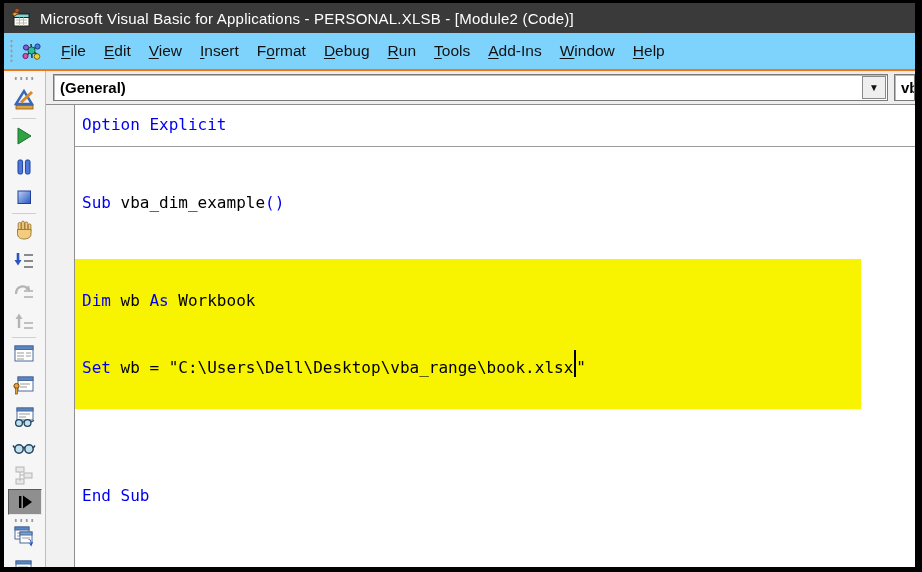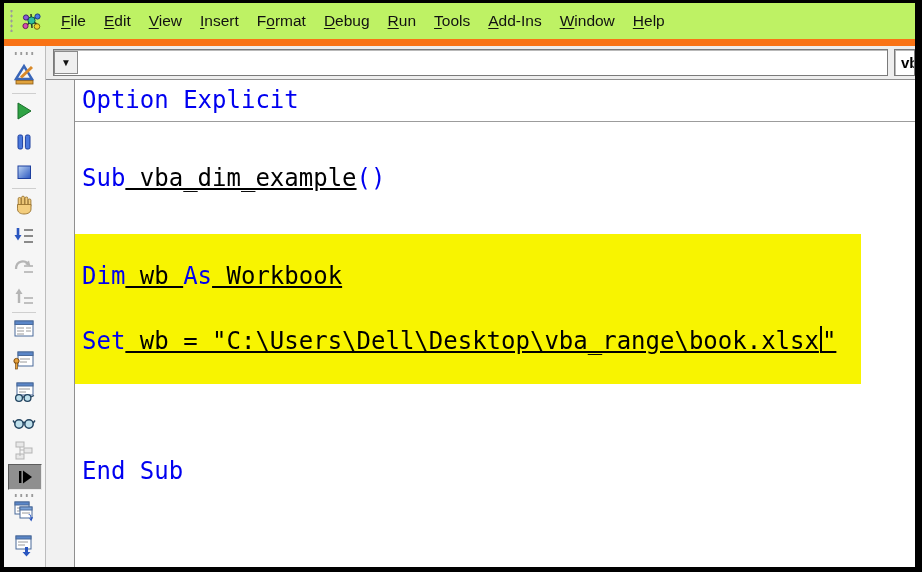--- a/index.html
+++ b/index.html
@@ -8,21 +8,21 @@
   #inner{position:absolute;left:4px;top:3px;right:7px;bottom:5px;background:#f6f6f6;
          display:flex;flex-direction:column;overflow:hidden;}
 
   
   .titlebar{height:30px;background:#3a3a3a;display:flex;align-items:center;gap:8px;
             padding-left:6px;flex:0 0 auto;}
   .titlebar .ttl{color:#fff;font-size:15px;letter-spacing:.2px;white-space:nowrap;}
   .appicon{width:22px;height:22px;flex:0 0 auto;}
 
   
-  .menubar{height:36px;background:#bef264;border-bottom:7px solid #f97316;
+  .menubar{height:36px;background:#7dd3fc;border-bottom:2px solid #f97316;
            display:flex;align-items:center;flex:0 0 auto;}
   .vgrip{width:5px;height:22px;margin:0 4px 0 5px;
          background-image:radial-gradient(circle,#9a9a9a 1.1px,transparent 1.3px);
          background-size:5px 5px;background-position:center;}
   .menuicon{width:24px;height:24px;margin:0 8px 0 2px;}
   .menu-item{font-size:15.5px;color:#111;padding:5px 9px;white-space:nowrap;cursor:default;}
   .menu-item u{text-underline-offset:2px;}
 
   
   .bodyrow{flex:1;display:flex;min-height:0;}
@@ -51,33 +51,46 @@
   .combo-btn .arr{font-size:10px;color:#111;line-height:1;}
 
   
   .codewin{position:relative;flex:1;background:#fff;overflow:hidden;}
   .marginbar{position:absolute;left:0;top:0;bottom:0;width:28px;background:#f1f1f1;
              border-right:1px solid #8f8f8f;}
   .divider{position:absolute;left:29px;right:0;top:41px;height:1px;background:#9c9c9c;}
   .highlight{position:absolute;left:29px;top:154px;width:786px;height:150px;background:var(--hl);}
   .code-line{position:absolute;left:36px;white-space:pre;
              font-family:"DejaVu Sans Mono","Liberation Mono",monospace;
-             font-size:24px;line-height:32px;}
-  .kw{color:var(--kw);} .pl{color:#000;text-decoration:underline;}
+             font-size:16px;line-height:32px;}
+  .kw{color:var(--kw);} .pl{color:#000;}
   .caret{display:inline-block;width:2px;height:27px;background:#000;
          vertical-align:-4px;margin-left:1px;}
 
   svg{display:block;}
 </style>
 </head>
 <body>
 
 <div id="stage">
  <div id="inner">
 
+  <div class="titlebar">
+    <svg class="appicon" viewBox="0 0 22 22">
+      <rect x="4" y="7" width="15" height="12" fill="#fdfdf2" stroke="#222"></rect>
+      <rect x="4" y="7" width="15" height="3.5" fill="#7fd4dc" stroke="#222"></rect>
+      <line x1="6" y1="13" x2="17" y2="13" stroke="#bbb"></line>
+      <line x1="6" y1="16" x2="17" y2="16" stroke="#bbb"></line>
+      <line x1="9.5" y1="10.5" x2="9.5" y2="19" stroke="#bbb"></line>
+      <line x1="13.5" y1="10.5" x2="13.5" y2="19" stroke="#bbb"></line>
+      <path d="M2 7 L7 3.5 L9 6 L4.5 9 Z" fill="#e8a33d" stroke="#6b3c12"></path>
+      <circle cx="7" cy="3.5" r="2.3" fill="#a9562a" stroke="#5d2c10"></circle>
+    </svg>
+    <span class="ttl">Microsoft Visual Basic for Applications - PERSONAL.XLSB - [Module2 (Code)]</span>
+  </div>
 
   <div class="menubar">
     <div class="vgrip"></div>
     <svg class="menuicon" viewBox="0 0 24 24">
       <line x1="7" y1="10" x2="17" y2="15" stroke="#222" stroke-width="1.4"></line>
       <line x1="7" y1="16" x2="16" y2="8" stroke="#222" stroke-width="1.4"></line>
       <line x1="11" y1="5" x2="12" y2="19" stroke="#222" stroke-width="1.4"></line>
       <circle cx="11.5" cy="11.5" r="3.6" fill="#2fbf9f" stroke="#0c5c4a"></circle>
       <circle cx="6" cy="8.5" r="2.6" fill="#8a5bd6" stroke="#3a2370"></circle>
       <circle cx="17.5" cy="7.5" r="2.6" fill="#4a7ae0" stroke="#1c3a86"></circle>
@@ -268,20 +281,21 @@
           <line x1="6" y1="12" x2="13" y2="12" stroke="#9a9a9a"></line>
           <path d="M13 14 v5 h-2.5 l4 4.5 l4 -4.5 H16 v-5 Z" fill="#2a56c0"></path>
         </svg>
       </div>
     </div>
 
     <div class="main">
 
       <div class="comborow">
         <div class="combo general">
+          <span class="combo-text">(General)</span>
           <span class="combo-btn">
             <span class="arr">▼</span>
           </span>
         </div>
         <div class="combo proc">
           <span class="combo-text">vb</span>
         </div>
       </div>
 
       <div class="codewin">

